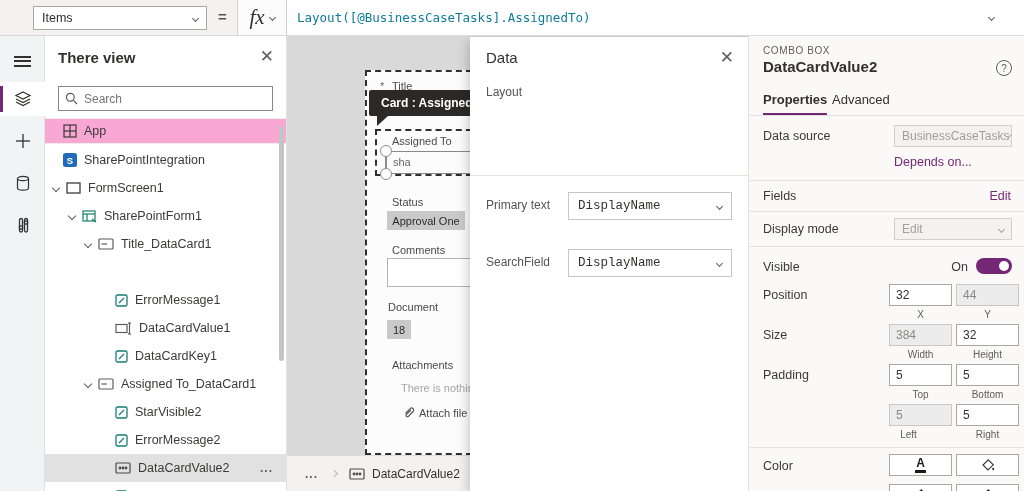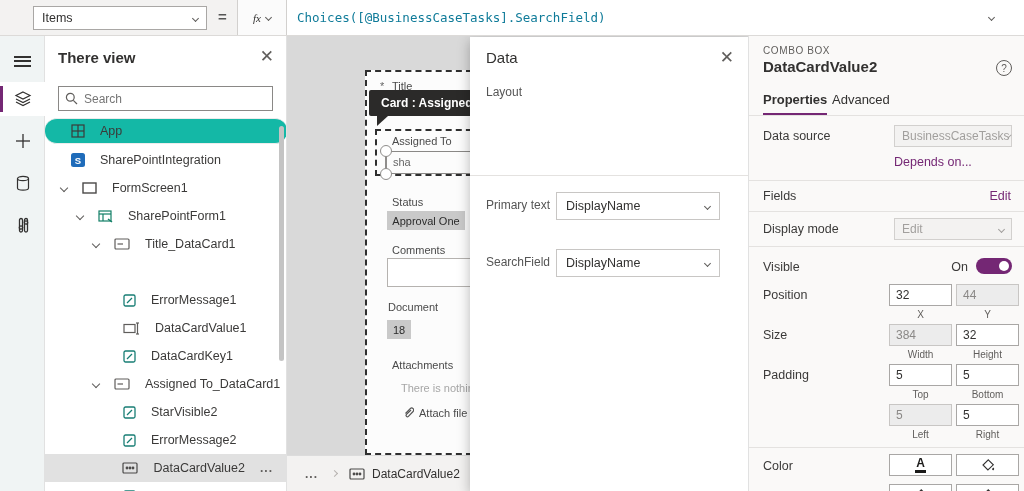--- a/index.html
+++ b/index.html
@@ -1,31 +1,31 @@
 <!DOCTYPE html>
 <html><head>
 <meta charset="utf-8">
 <style>
   * { margin:0; padding:0; box-sizing:border-box; }
   html,body { width:1024px; height:491px; overflow:hidden; background:#fff;
               font-family:"Liberation Sans", sans-serif; color:#323130; }
-  .app { position:relative; width:1024px; height:491px; background:#14b8a6;border-radius:12px; }
+  .app { position:relative; width:1024px; height:491px; background:#f9a8d4; }
 
   
   .topbar { position:absolute; left:0; top:0; width:1024px; height:36px;
             background:#f3f2f1; border-bottom:1px solid #dcdad8; z-index:20; }
   .prop-dd { position:absolute; left:33px; top:6px; width:174px; height:24px; background:#fff;
              border:1px solid #a9a7a5; display:flex; align-items:center; padding:0 8px;
              font-size:12.5px; color:#323130; cursor:default; }
   .prop-dd .chev { margin-left:auto; }
   .equals { position:absolute; left:218px; top:8px; font-size:15px; font-weight:bold; color:#555; }
   .fx-btn { position:absolute; left:237px; top:0; width:50px; height:35px; background:#fbfbfb;
             border-left:1px solid #d2d0ce; border-right:1px solid #d2d0ce;
             display:flex; align-items:center; justify-content:center; gap:5px; }
-  .fx-btn .fx { font-family:"Liberation Serif", serif; font-style:italic; font-size:11px; color:#323130; }
+  .fx-btn .fx { font-family:"Liberation Serif", serif; font-style:italic; font-size:21px; color:#323130; }
   .formula-bar { position:absolute; left:287px; top:0; width:737px; height:35px; background:#fff;
                  display:flex; align-items:center; }
   .formula-text { font-family:"DejaVu Sans Mono","Liberation Mono",monospace; font-size:12.5px;
                   color:#0f7b99; padding-left:10px; white-space:pre; }
   .formula-chev { position:absolute; right:30px; top:15px; }
 
   .chev { display:inline-block; width:6px; height:6px;
           border-right:1.4px solid #5f5d5b; border-bottom:1.4px solid #5f5d5b;
           transform:rotate(45deg); }
   .chev.sm { width:5px; height:5px; }
@@ -44,21 +44,21 @@
   
   .tree { position:absolute; left:45px; top:36px; width:242px; height:455px; background:#fff;
           border-right:1px solid #e1e1e1; overflow:hidden; z-index:15; }
   .tree-head { position:absolute; left:0; top:0; width:100%; height:44px; }
   .tree-title { position:absolute; left:13px; top:13px; font-size:15px; font-weight:700; color:#323130; }
   .tree-close { position:absolute; right:12px; top:10px; font-size:17px; color:#605e5c; cursor:pointer; }
   .searchbox { position:absolute; left:13px; top:50px; width:215px; height:25px; border:1px solid #8a8886;
                background:#fff; display:flex; align-items:center; padding:0 6px; gap:6px; }
   .searchbox input { border:none; outline:none; flex:1; font-size:12px; font-family:inherit; color:#323130; }
   .trow { position:absolute; left:0; width:242px; height:28px; display:flex; align-items:center;
-          font-size:12.5px; color:#3b3a39; cursor:pointer; gap:15px; }
+          font-size:12.5px; color:#3b3a39; cursor:pointer; gap:7px; }
   .trow.sel { background:#e1e1e1; }
   .trow .gap { display:inline-block; }
   .trow.app { height:26px; border-top:1px solid #ececec; border-bottom:1px solid #ececec; }
   .row-menu { margin-left:auto; margin-right:14px; color:#605e5c; font-weight:bold; letter-spacing:1px; font-size:12px; }
   .sp-badge { width:14px; height:14px; background:#1f6cba; border-radius:2.5px; color:#fff; font-size:9.5px;
               font-weight:bold; display:flex; align-items:center; justify-content:center; flex:none; }
   .tree-scroll { position:absolute; right:2px; top:90px; width:5px; height:235px; background:#c4c4c4; border-radius:3px; }
 
   
   .canvas { position:absolute; left:287px; top:36px; width:737px; height:455px; background:#d9d9d9; z-index:1; }
@@ -97,22 +97,22 @@
   .dp-close { position:absolute; right:14px; top:10px; font-size:17px; color:#605e5c; cursor:pointer; }
   .dp-label { position:absolute; left:16px; font-size:12px; color:#555; }
   .layout-box { position:absolute; left:16px; top:67px; width:246px; height:53px; border:1px solid #c8c6c4;
                 display:flex; align-items:center; cursor:pointer; }
   .layout-prev { width:40px; height:41px; margin-left:7px; border:1px solid #e4e2e0; padding:3px 5px; }
   .layout-prev .ln { height:3px; background:#555; margin:4px 0; border-radius:1px; }
   .layout-prev .ln.hd { width:70%; margin-top:1px; }
   .layout-val { margin-left:26px; font-size:13px; color:#323130; }
   .layout-box .chev { margin-left:auto; margin-right:14px; }
   .dp-div { position:absolute; left:0; top:138px; width:278px; border-top:1px solid #e4e2e0; }
-  .dp-dd { position:absolute; left:86px; width:164px; height:28px; border:1px solid #c8c6c4; background:#fff;
-           display:flex; align-items:center; padding:0 9px; font-size:12.5px; color:#323130; cursor:pointer; }
+  .dp-dd { position:absolute; left:98px; width:164px; height:28px; border:1px solid #c8c6c4; background:#fff;
+           display:flex; align-items:center; padding:0 9px; font-size:12.5px; color:#323130; cursor:pointer;font-family:Liberation Mono, monospace; }
   .dp-dd .chev { margin-left:auto; }
 
   
   .props { position:absolute; left:748px; top:36px; width:276px; height:455px; background:#faf9f8;
            border-left:1px solid #e1e1e1; overflow:hidden; z-index:12; }
   .p-type { position:absolute; left:14px; top:9px; font-size:10px; letter-spacing:.6px; color:#605e5c; }
   .p-name { position:absolute; left:14px; top:22px; font-size:15px; font-weight:700; color:#323130; }
   .p-help { position:absolute; right:12px; top:24px; width:16px; height:16px; border:1.3px solid #5f5d5b;
             border-radius:50%; font-size:10px; color:#5f5d5b; display:flex; align-items:center; justify-content:center; cursor:pointer; }
   .p-tab { position:absolute; top:56px; font-size:13px; color:#323130; cursor:pointer; padding-bottom:6px; }
@@ -144,21 +144,21 @@
     <div class="prop-dd">
       <span>Items</span>
       <span class="chev sm"></span>
     </div>
     <span class="equals">=</span>
     <div class="fx-btn">
       <span class="fx">fx</span>
       <span class="chev sm"></span>
     </div>
     <div class="formula-bar">
-      <span class="formula-text">Choices([@BusinessCaseTasks].SearchField)</span>
+      <span class="formula-text">Layout([@BusinessCaseTasks].AssignedTo)</span>
     </div>
     <span class="chev sm formula-chev"></span>
   </div>
 
   <div class="rail">
     <div class="rail-item" style="top:8px">
       <span class="burger"></span>
     </div>
     <div class="rail-item sel" style="top:46px">
       <svg class="icon" width="18" height="18" viewBox="0 0 18 18" fill="none" stroke="#323130" stroke-width="1.2">
@@ -467,21 +467,21 @@
         <span>5</span>
       </div>
     <span class="sub" style="left:140px;top:353px">Top</span>
     <span class="sub" style="left:207px;top:353px">Bottom</span>
     <div class="num dis" style="left:140px;top:368px">
         <span>5</span>
       </div>
     <div class="num" style="left:207px;top:368px">
         <span>5</span>
       </div>
-    <span class="sub" style="left:140px;top:393px">Left</span>
+    <span class="sub" style="left:128px;top:393px">Left</span>
     <span class="sub" style="left:207px;top:393px">Right</span>
     <div class="p-hr" style="top:411px"></div>
 
     <span class="p-lbl" style="top:423px">Color</span>
     <div class="cbtn" style="left:140px;top:418px">
       <span class="a-glyph">A</span>
     </div>
     <div class="cbtn" style="left:207px;top:418px">
       <svg class="icon" width="14" height="14" viewBox="0 0 14 14" fill="none" stroke="#323130" stroke-width="1.1">
         <path d="M7.3 1.8 L12.3 6.8 L6.9 11.9 L2 7 Z"></path>

